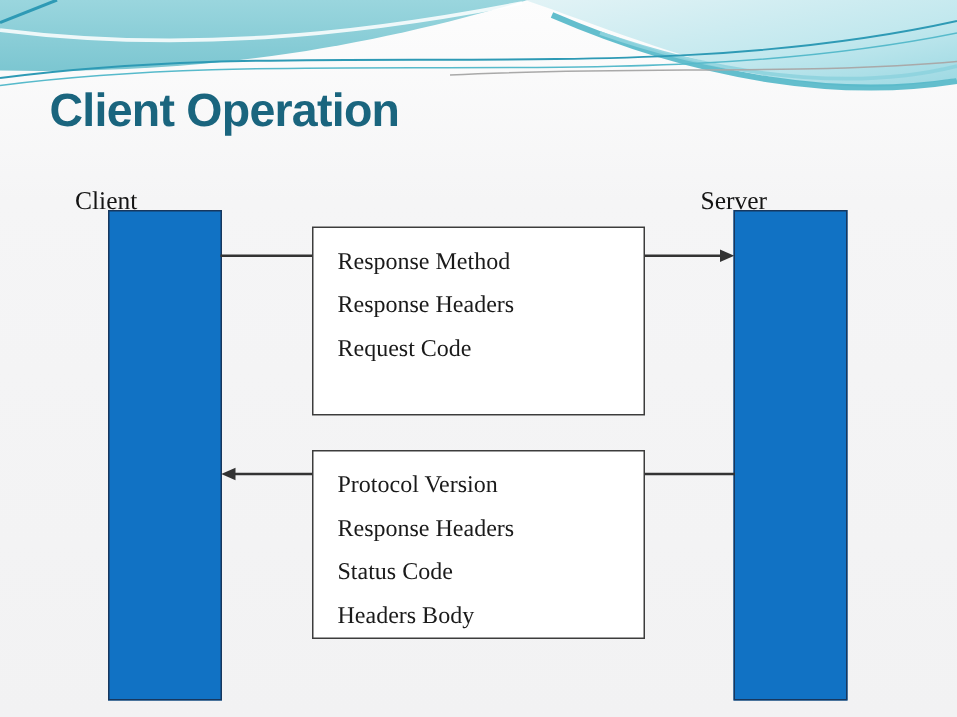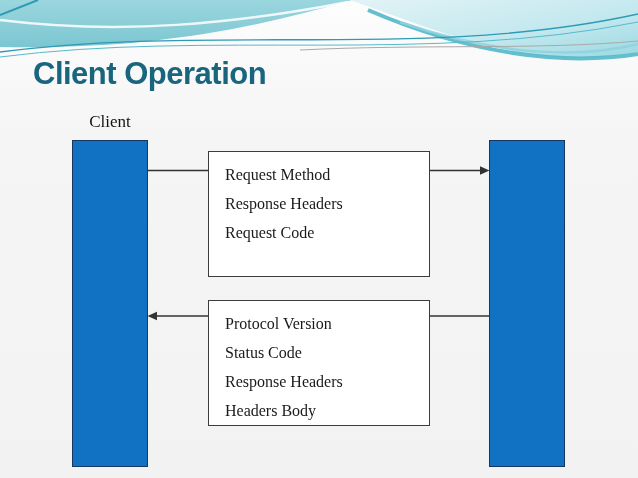--- a/index.html
+++ b/index.html
@@ -24,23 +24,23 @@
     margin: 0;
     font-family: "Liberation Sans", "DejaVu Sans", sans-serif;
     font-size: 31px;
     font-weight: 700;
     letter-spacing: -0.5px;
     color: #1a657e;
     white-space: nowrap;
   }
   .node-label {
     position: absolute;
-    top: 112px;
+    top: 124px;
     width: 120px;
-    text-align: center;
+    text-align: left;
     font-size: 17px;
     color: #141414;
   }
   .client-label { left: 50px; }
   .server-label { left: 467px; }
   .node-rect {
     position: absolute;
     top: 140px;
     width: 74px;
     height: 325px;
@@ -104,45 +104,46 @@
 
     <path d="M0,52 C210,24 430,60 638,14" fill="none" stroke="#2e9ab5" stroke-width="1.3"></path>
     <path d="M0,57 C210,30 430,64 638,22" fill="none" stroke="#57bacb" stroke-width="1"></path>
     <path d="M300,50 C420,44 540,50 638,41" fill="none" stroke="#a9a9a9" stroke-width="1"></path>
     <path d="M0,15 L38,0" fill="none" stroke="#2e9ab5" stroke-width="2"></path>
   </svg>
 
   <h1 class="slide-title">Client Operation</h1>
 
   <div class="node-label client-label">Client</div>
+  <div class="node-label server-label">Server</div>
 
   <div class="node-rect client-rect"></div>
   <div class="node-rect server-rect"></div>
 
   <svg class="arrows" viewBox="0 0 638 478" aria-hidden="true">
 
     <g stroke="#333333" stroke-width="1.6" fill="#333333">
       <line x1="147" y1="170.5" x2="208" y2="170.5"></line>
       <line x1="413" y1="170.5" x2="481" y2="170.5"></line>
       <polygon points="489.5,170.5 480,166.3 480,174.7" stroke="none"></polygon>
     </g>
 
     <g stroke="#333333" stroke-width="1.6" fill="#333333">
       <line x1="490" y1="316" x2="413" y2="316"></line>
       <line x1="208" y1="316" x2="156" y2="316"></line>
       <polygon points="147.5,316 157,311.8 157,320.2" stroke="none"></polygon>
     </g>
   </svg>
 
   <div class="msg-box request-box">
-    <span class="line">Request Method</span>
+    <span class="line">Response Method</span>
     <span class="line">Response Headers</span>
     <span class="line">Request Code</span>
   </div>
 
   <div class="msg-box response-box">
     <span class="line">Protocol Version</span>
+    <span class="line">Response Headers</span>
     <span class="line">Status Code</span>
-    <span class="line">Response Headers</span>
     <span class="line">Headers Body</span>
   </div>
 
 </div>
 
 </body></html>

